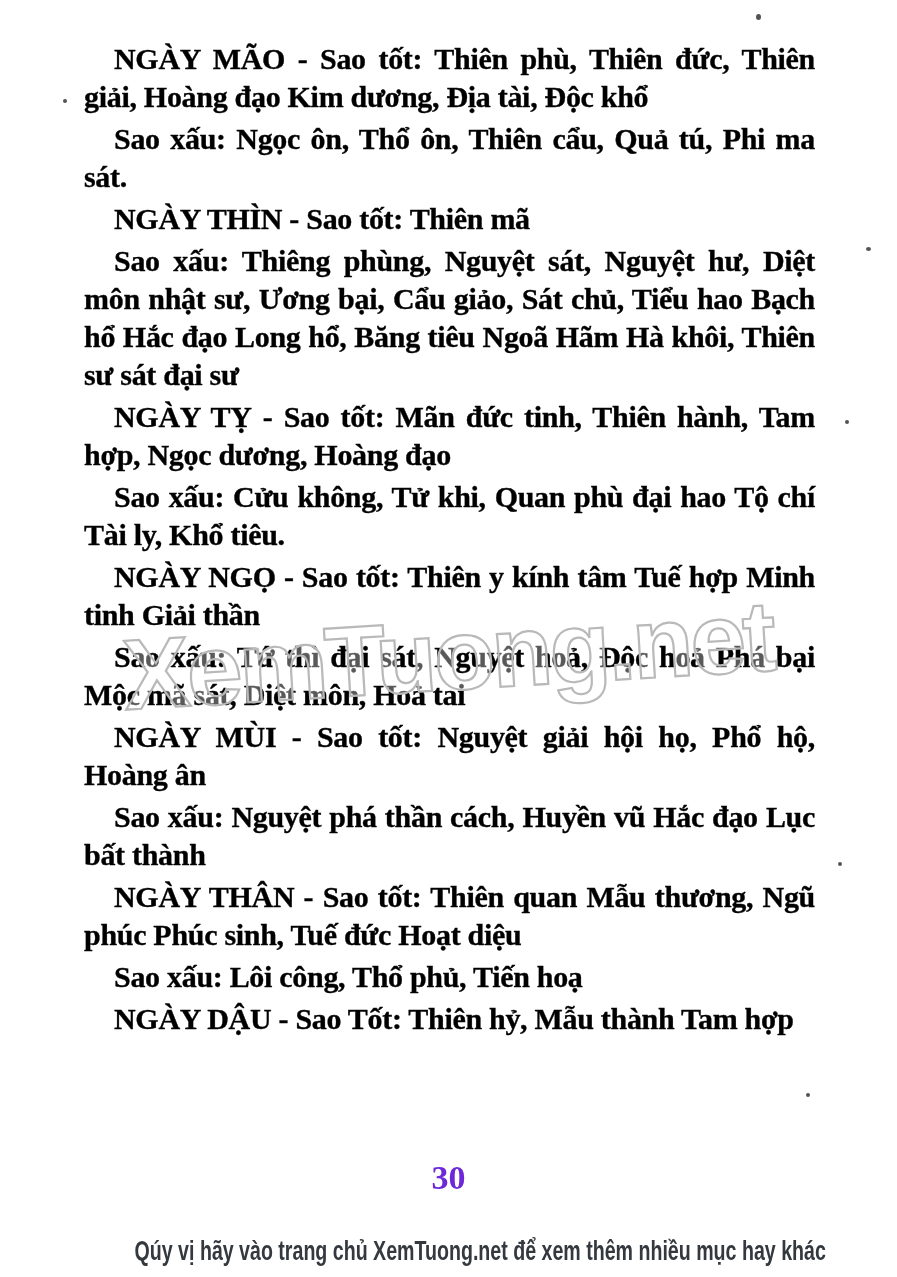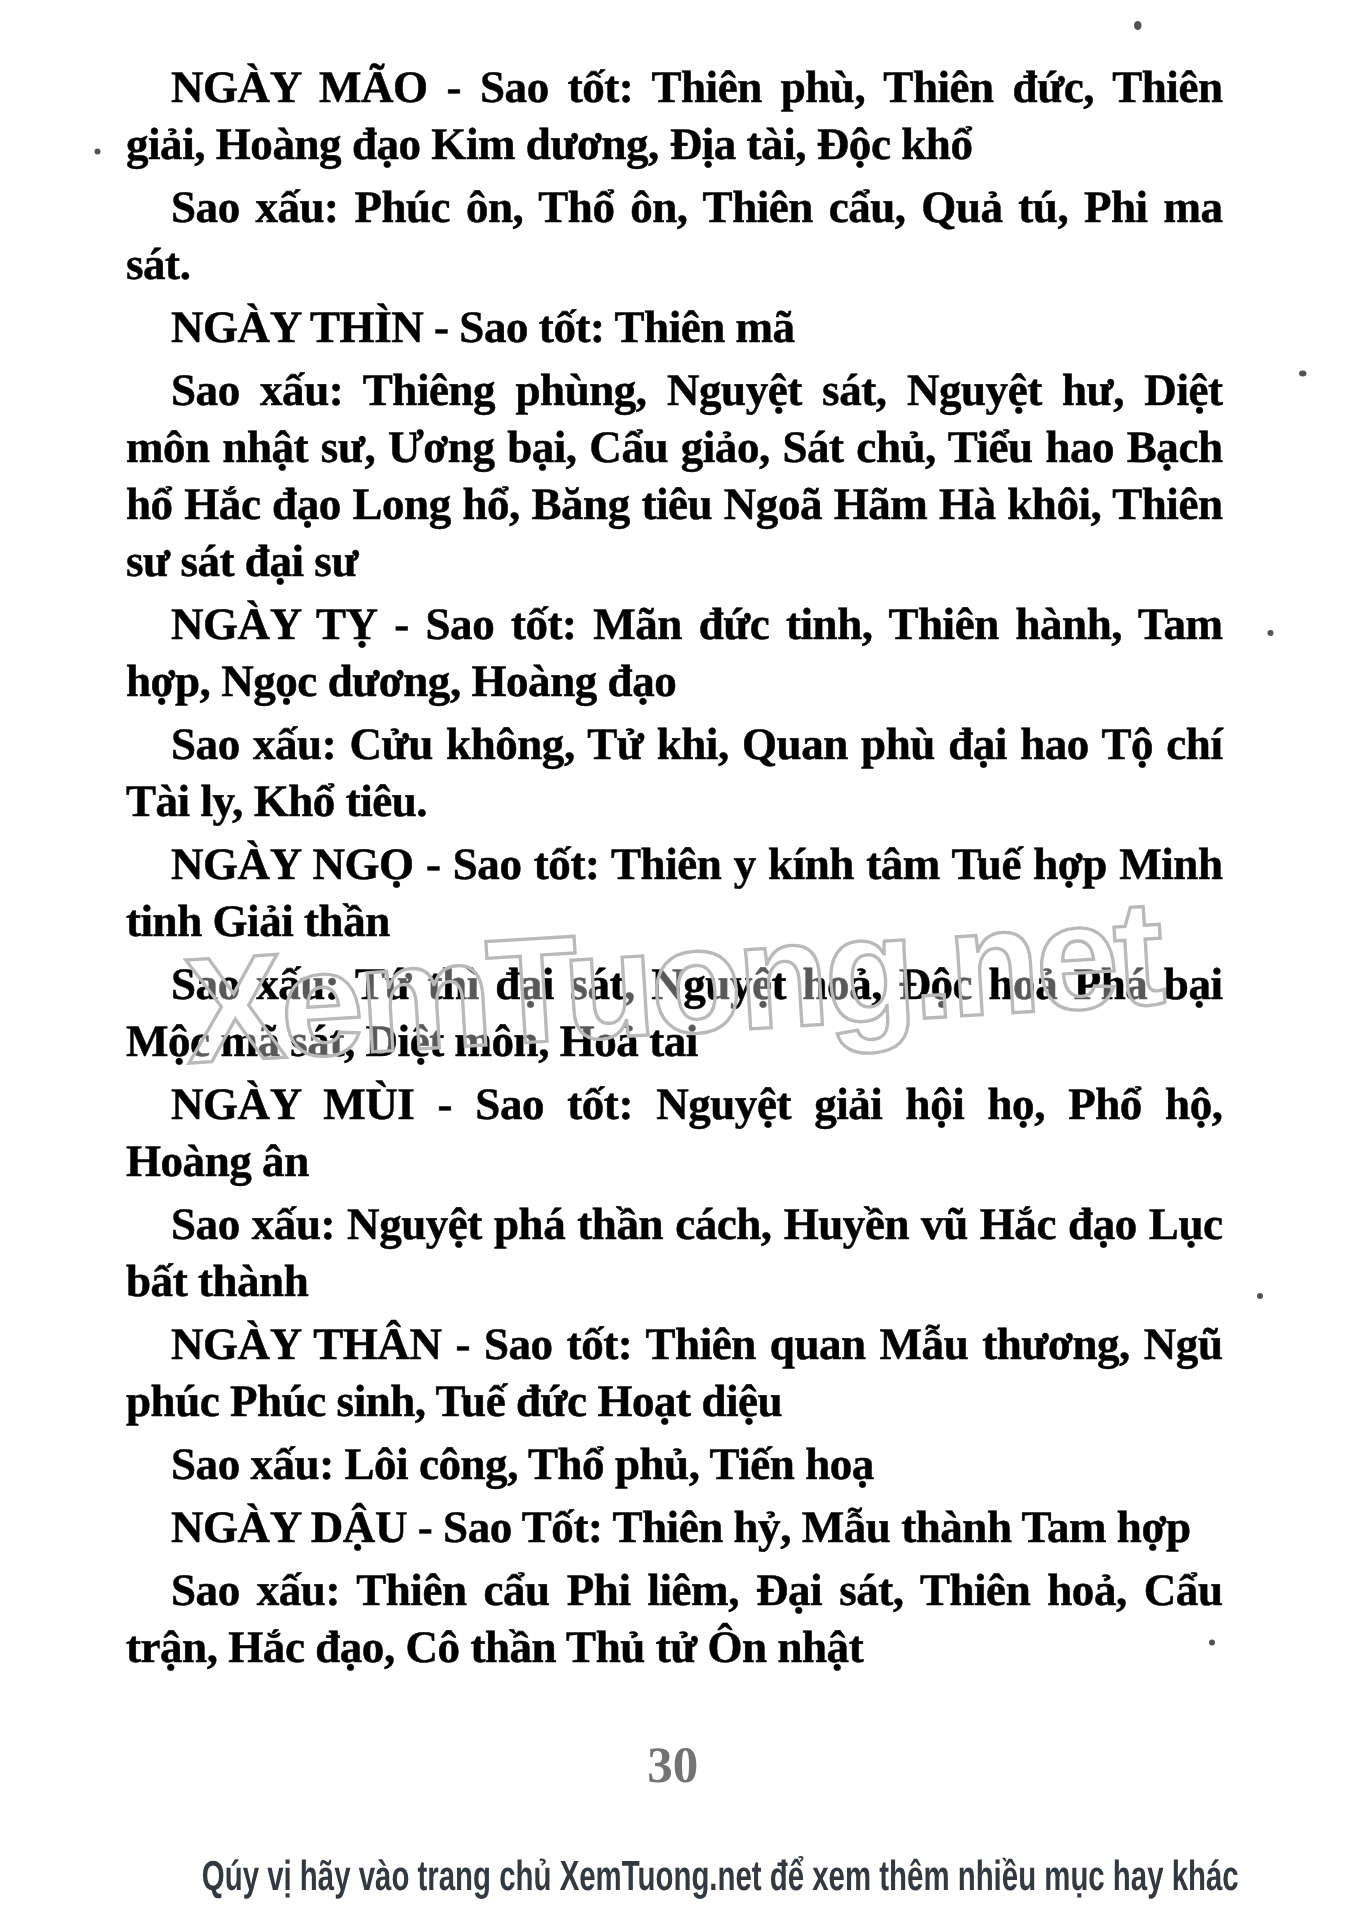--- a/index.html
+++ b/index.html
@@ -40,21 +40,21 @@
     -webkit-text-stroke: 2.2px #b9b9b9;
     z-index: 3;
     pointer-events: none;
   }
   .page-number {
     position: absolute;
     left: 0; top: 1158px;
     width: 100%;
     text-align: center;
     font: 700 34px/40px "Liberation Serif", "DejaVu Serif", serif;
-    color: #737373;
+    color: #6d28d9;
     z-index: 2;
   }
   .footer {
     position: absolute;
     left: 0; top: 1234px;
     width: 100%;
     text-align: center;
     font: 700 28px/34px "Liberation Sans", "DejaVu Sans", sans-serif;
     color: #34393f;
     transform: scaleX(0.70);
@@ -77,33 +77,32 @@
   .s5 { left: 838px; top: 862px; width: 4px; height: 4px; }
   .s6 { left: 806px; top: 1093px; width: 4px; height: 4px; }
 </style>
 </head>
 <body>
 
 <div class="page">
 
   <div class="content">
     <p>NGÀY MÃO - Sao tốt: Thiên phù, Thiên đức, Thiên giải, Hoàng đạo Kim dương, Địa tài, Độc khổ</p>
-    <p>Sao xấu: Phúc ôn, Thổ ôn, Thiên cẩu, Quả tú, Phi ma sát.</p>
+    <p>Sao xấu: Ngọc ôn, Thổ ôn, Thiên cẩu, Quả tú, Phi ma sát.</p>
     <p>NGÀY THÌN - Sao tốt: Thiên mã</p>
     <p>Sao xấu: Thiêng phùng, Nguyệt sát, Nguyệt hư, Diệt môn nhật sư, Ương bại, Cẩu giảo, Sát chủ, Tiểu hao Bạch hổ Hắc đạo Long hổ, Băng tiêu Ngoã Hãm Hà khôi, Thiên sư sát đại sư</p>
     <p>NGÀY TỴ - Sao tốt: Mãn đức tinh, Thiên hành, Tam hợp, Ngọc dương, Hoàng đạo</p>
     <p>Sao xấu: Cửu không, Tử khi, Quan phù đại hao Tộ chí Tài ly, Khổ tiêu.</p>
     <p>NGÀY NGỌ - Sao tốt: Thiên y kính tâm Tuế hợp Minh tinh Giải thần</p>
     <p>Sao xấu: Tứ thì đại sát, Nguyệt hoả, Độc hoả Phá bại Mộc mã sát, Diệt môn, Hoả tai</p>
     <p>NGÀY MÙI - Sao tốt: Nguyệt giải hội họ, Phổ hộ, Hoàng ân</p>
     <p>Sao xấu: Nguyệt phá thần cách, Huyền vũ Hắc đạo Lục bất thành</p>
     <p>NGÀY THÂN - Sao tốt: Thiên quan Mẫu thương, Ngũ phúc Phúc sinh, Tuế đức Hoạt diệu</p>
     <p>Sao xấu: Lôi công, Thổ phủ, Tiến hoạ</p>
     <p>NGÀY DẬU - Sao Tốt: Thiên hỷ, Mẫu thành Tam hợp</p>
-    <p>Sao xấu: Thiên cẩu Phi liêm, Đại sát, Thiên hoả, Cẩu trận, Hắc đạo, Cô thần Thủ tử Ôn nhật</p>
   </div>
 
   <div class="watermark">XemTuong.net</div>
 
   <div class="page-number">30</div>
 
   <div class="footer"><span>Qúy vị hãy vào trang chủ </span><span class="site">XemTuong.net</span><span> để xem thêm nhiều mục hay khác</span></div>
 
   <div class="speck s1"></div>
   <div class="speck s2"></div>

